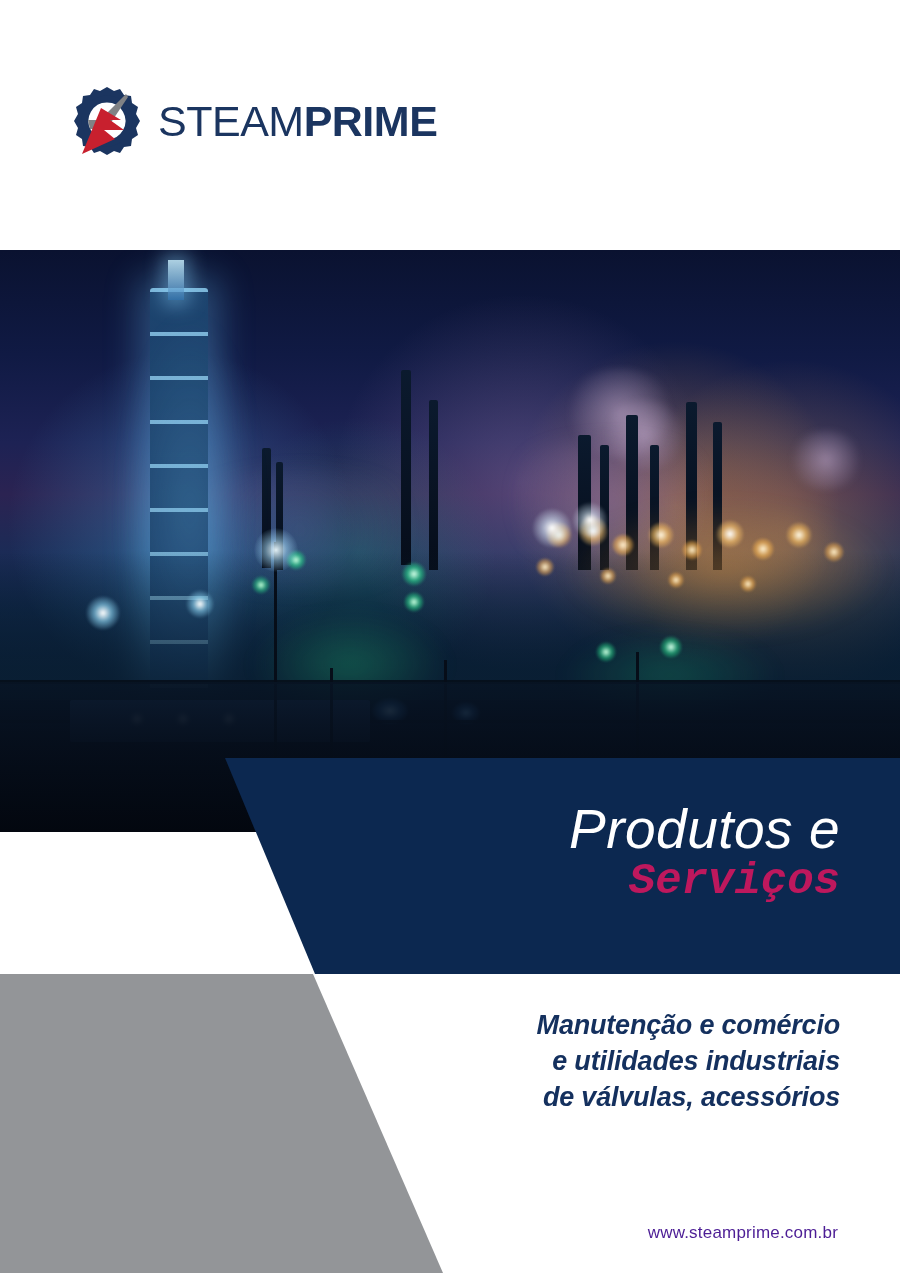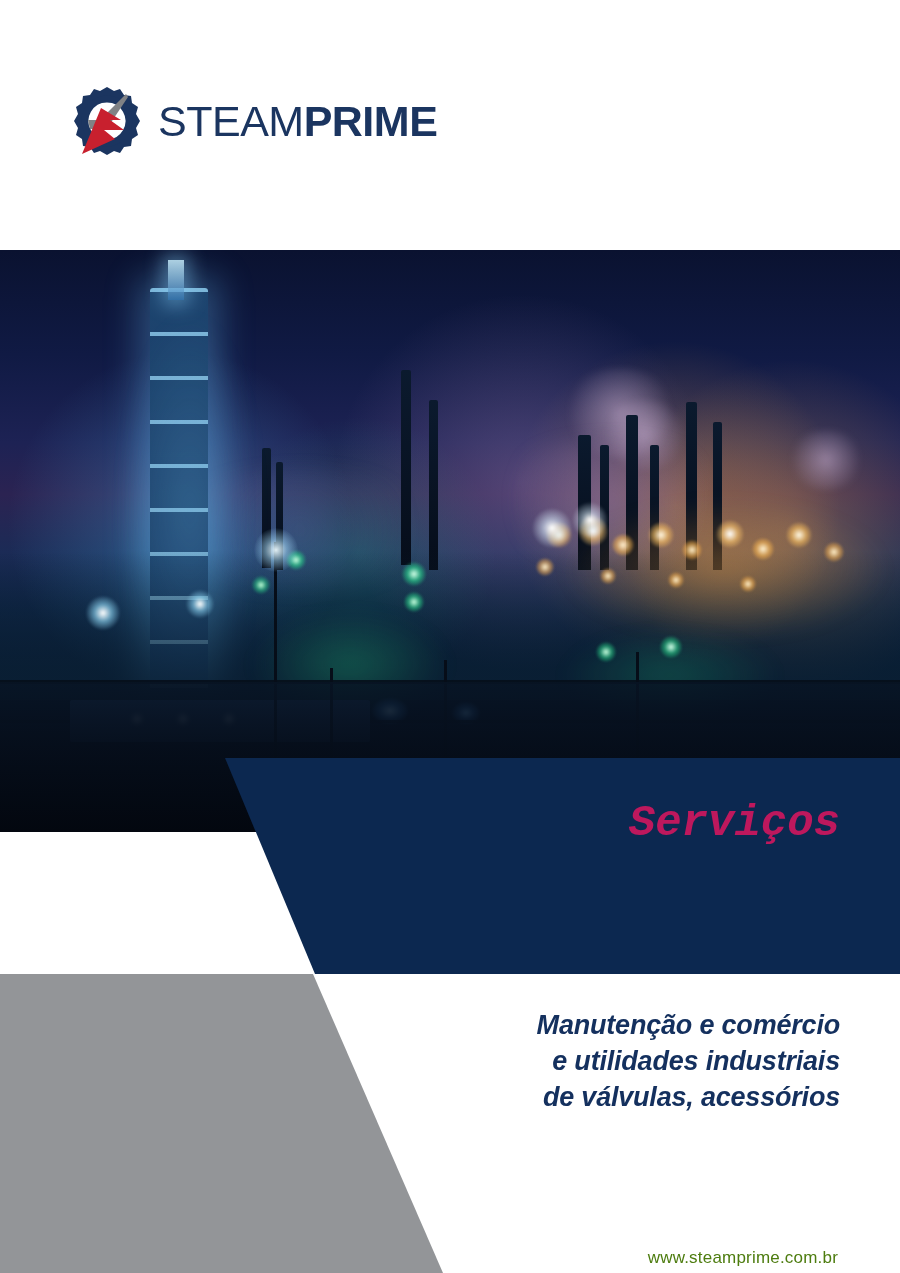--- a/index.html
+++ b/index.html
@@ -210,25 +210,25 @@
     font-size: 27px;
     line-height: 1.33;
     color: #14305e;
     letter-spacing: -0.2px;
   }
   .subtitle div { white-space: nowrap; text-align: right; }
 
   
   .footer-url {
     position: absolute;
-    right: 62px; top: 1248px;
+    right: 62px; top: 1223px;
     font-family: "Liberation Sans", sans-serif;
     font-size: 17px;
     font-weight: 400;
-    color: #4d7c0f;
+    color: #4c1d95;
     letter-spacing: 0.2px;
   }
 </style>
 </head>
 <body>
 
 <div class="page">
 
   <div class="header">
     <div class="logo-lockup">
@@ -328,20 +328,21 @@
       <div class="pole" style="left:636px; top:402px; height:120px;"></div>
 
       <div class="ground"></div>
 
     </div>
   </div>
 
   <div class="navy-band"></div>
 
   <div class="title-block">
+    <div class="title-line1">Produtos e</div>
     <div class="title-line2">Serviços</div>
   </div>
 
   <div class="gray-shape"></div>
 
   <div class="subtitle">
     <div>Manutenção e comércio</div>
     <div>e utilidades industriais</div>
     <div>de válvulas, acessórios</div>
   </div>

